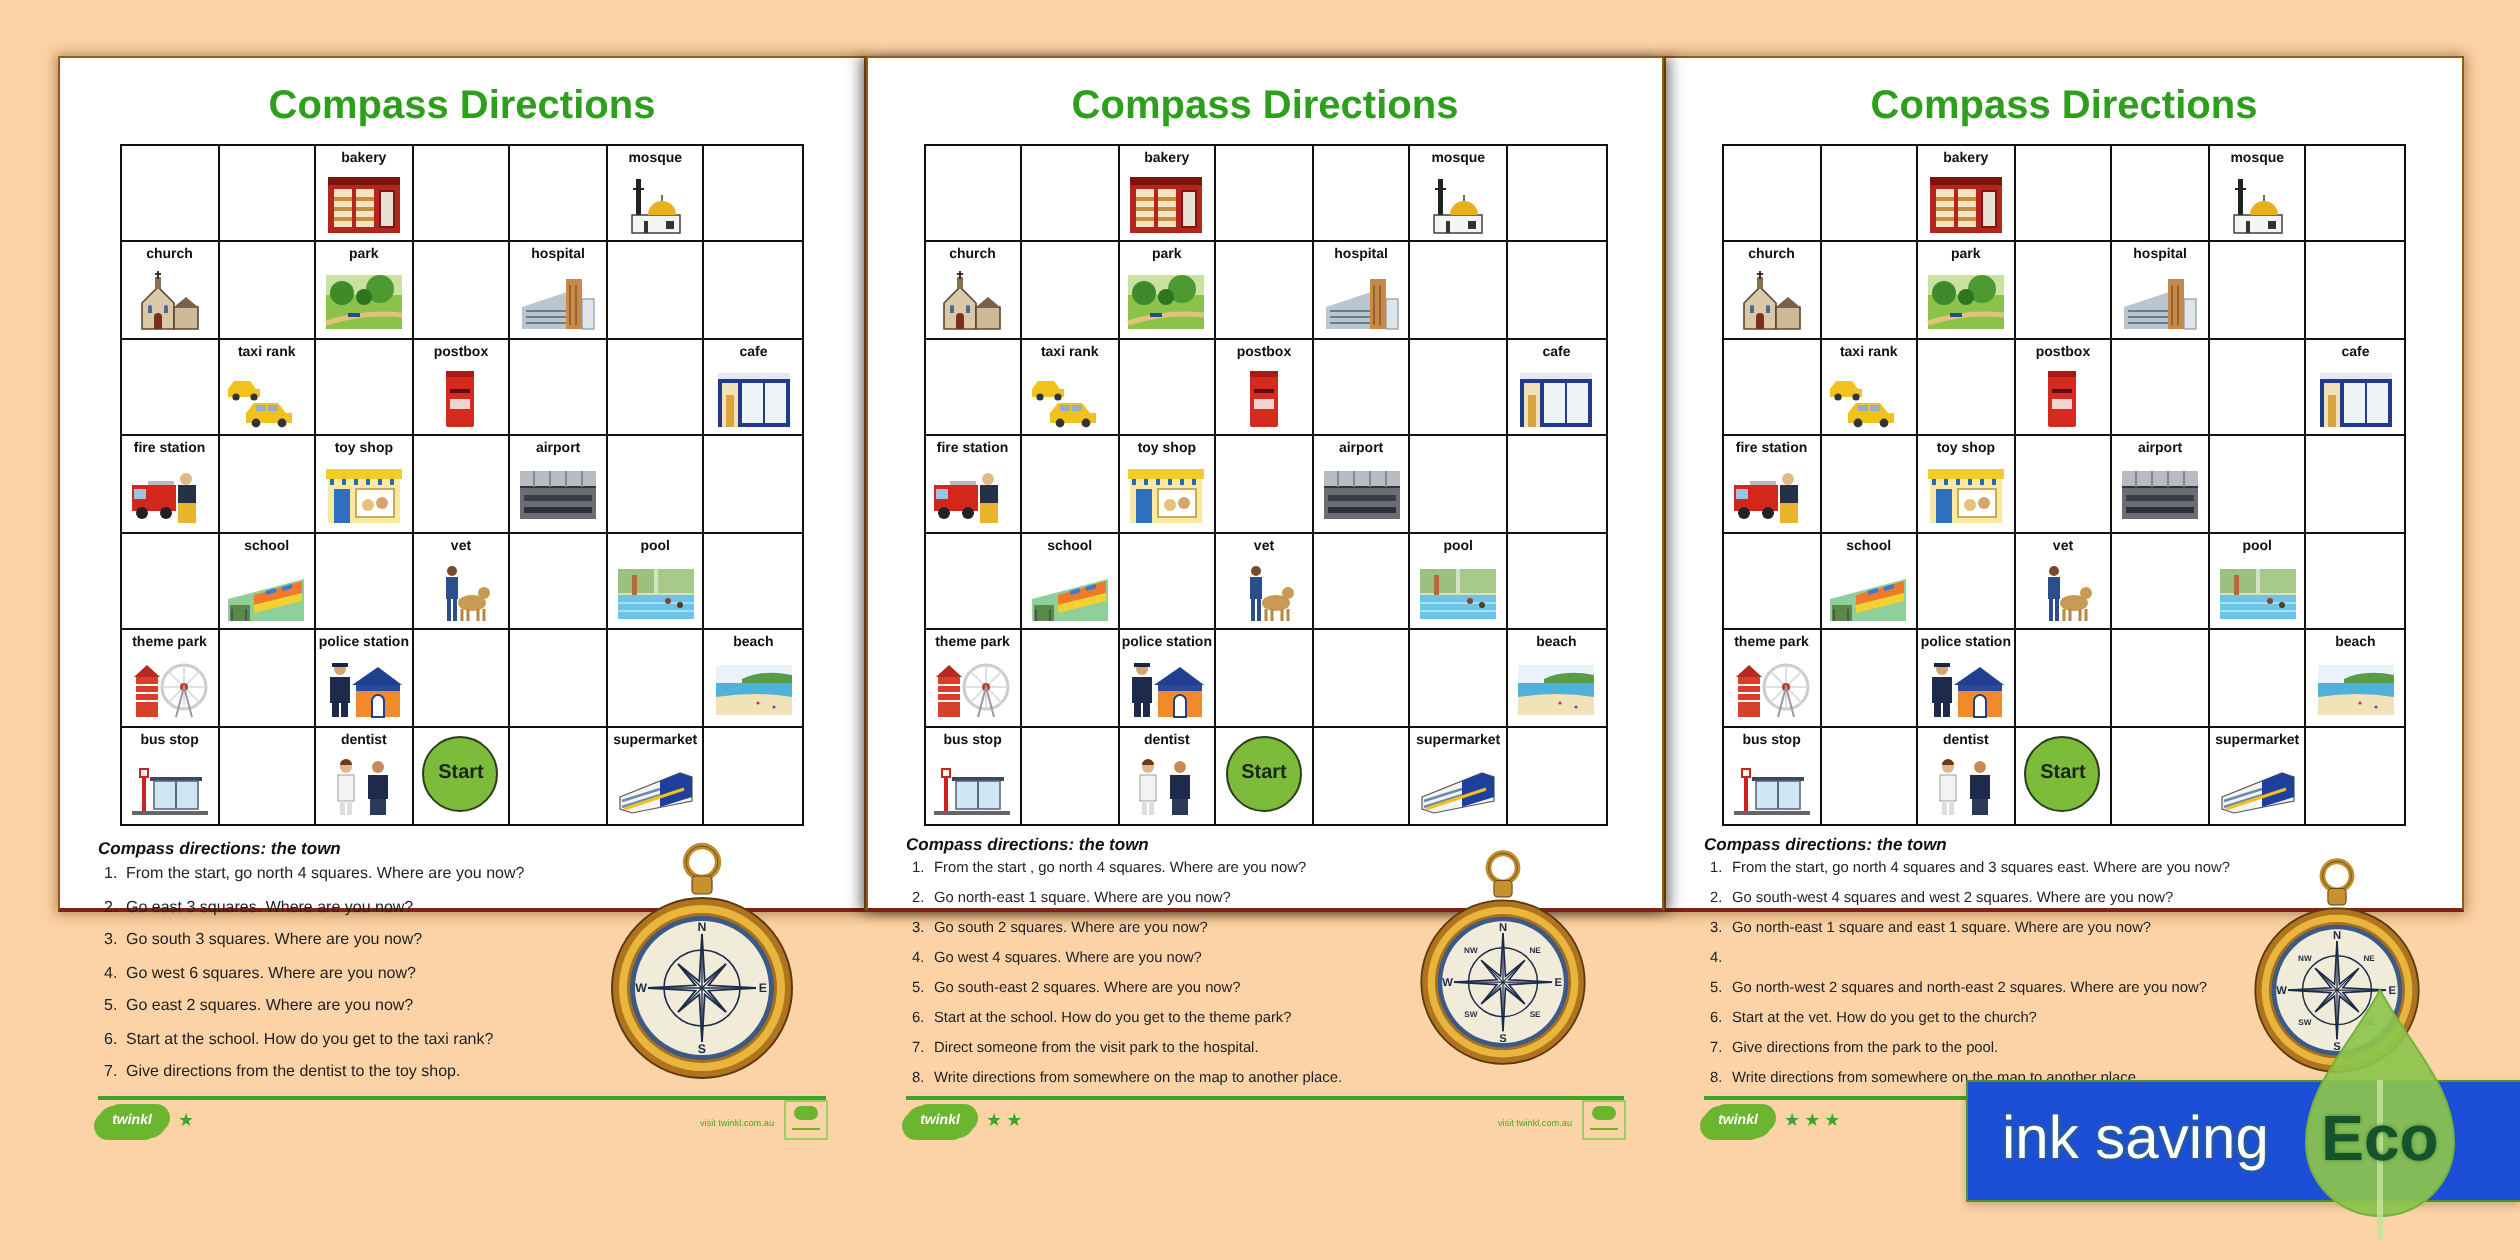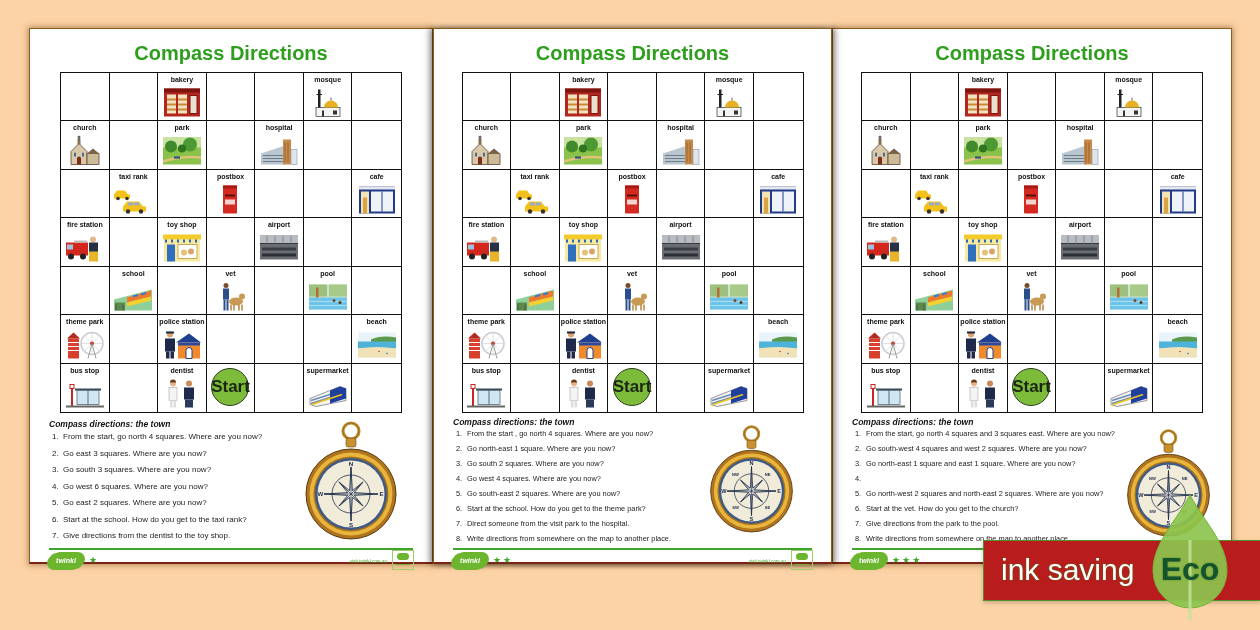--- a/index.html
+++ b/index.html
@@ -1,47 +1,47 @@
 <!DOCTYPE html>
 <html><head>
 <meta charset="utf-8">
 <style>
   html,body{margin:0;padding:0;}
   body{width:1260px;height:630px;position:relative;overflow:hidden;background:#fcd3a6;font-family:"Liberation Sans",sans-serif;}
-  .sheet{position:absolute;top:28px;height:536px;background:#fff;border:1.5px solid #8e5d1c;border-bottom:2px solid #7b2314;box-sizing:border-box;box-shadow:0 0 6px 1px rgba(120,70,20,.55);}
+  .sheet{position:absolute;top:28px;height:428px;background:#fff;border:1.5px solid #8e5d1c;border-bottom:2px solid #7b2314;box-sizing:border-box;box-shadow:0 0 6px 1px rgba(120,70,20,.55);}
   #sheet-1{left:29px;width:404px;z-index:1;}
   #sheet-2{left:433px;width:399px;z-index:3;box-shadow:-4px 0 6px rgba(0,0,0,.35),4px 0 6px rgba(0,0,0,.35),0 2px 5px rgba(120,70,20,.5);}
   #sheet-3{left:832px;width:400px;z-index:2;}
   .sheet-title{position:absolute;top:12px;left:0;right:0;text-align:center;font-size:20px;font-weight:bold;color:#2e9e1d;line-height:24px;}
   .grid{position:absolute;top:43px;left:50%;margin-left:-171px;width:342px;height:341px;display:grid;grid-template-columns:repeat(7,1fr);grid-template-rows:repeat(7,1fr);border:1.3px solid #111;box-sizing:border-box;}
   .cell{border-right:1px solid #111;border-bottom:1px solid #111;position:relative;display:flex;flex-direction:column;align-items:center;overflow:hidden;}
   .cell:nth-child(7n){border-right:none;}
   .cell:nth-child(n+43){border-bottom:none;}
   .cell-label{font-size:7px;font-weight:bold;margin-top:2px;white-space:nowrap;line-height:9px;color:#111;}
   .cell-icon{width:40px;height:31px;margin-top:3px;display:block;}
-  .start-circle{width:38px;height:38px;border-radius:50%;background:#7dbc3b;border:1.5px solid #2b3e1c;display:flex;align-items:center;justify-content:center;font-weight:bold;font-size:17px;color:#1b2612;margin-top:4px;box-sizing:border-box;}
+  .start-circle{width:38px;height:38px;border-radius:50%;background:#7dbc3b;border:1.5px solid #2b3e1c;display:flex;align-items:center;justify-content:center;font-weight:bold;font-size:10px;color:#1b2612;margin-top:4px;box-sizing:border-box;}
   .q-heading{position:absolute;left:19px;top:390px;font-size:8.5px;font-weight:bold;color:#111;white-space:nowrap;font-style:italic;}
   #sheet-2 .q-heading,#sheet-3 .q-heading{top:388px;}
   .q-list{position:absolute;left:22px;top:403px;list-style:none;margin:0;padding:0;font-size:8px;color:#222;}
   #sheet-2 .q-list,#sheet-3 .q-list{top:400px;font-size:7.4px;}
   .q-list li{height:16.5px;display:flex;white-space:nowrap;}
   #sheet-2 .q-list li,#sheet-3 .q-list li{height:15px;}
   .q-num{width:11px;display:inline-block;}
   .footer-rule{position:absolute;left:19px;right:19px;top:519px;height:1.6px;background:#3da52b;}
   .twinkl-logo{position:absolute;left:19px;top:524px;width:34px;height:16px;border-radius:8px;background:#6cb52e;color:#fff;font-style:italic;font-weight:bold;font-size:7px;text-align:center;line-height:16px;box-shadow:3px -2px 0 -1px #6cb52e,-3px 2px 0 -1px #6cb52e;}
   .stars{position:absolute;left:59px;top:526px;color:#3ea52a;font-size:9px;letter-spacing:2px;}
   .url-text{position:absolute;right:45px;top:530px;font-size:4.6px;color:#4aa52e;white-space:nowrap;}
   .badge{position:absolute;right:18px;top:521px;width:22px;height:20px;border:1px solid #9ccf6a;box-sizing:border-box;}
   .badge::before{content:"";position:absolute;left:4px;top:2px;width:12px;height:7px;border-radius:4px;background:#6cb52e;}
   .badge::after{content:"";position:absolute;left:3px;top:13px;width:14px;height:1px;background:#6cb52e;}
   .compass{position:absolute;}
   #sheet-1 .compass{left:271px;top:390px;width:100px;height:130px;}
   #sheet-2 .compass{left:272px;top:394px;width:91px;height:118px;}
   #sheet-3 .compass{left:290px;top:398px;width:91px;height:118px;}
-  #eco-banner{position:absolute;left:983px;top:540px;width:277px;height:61px;background:#b91c1c;border-top:1px solid #4f9129;border-bottom:1.5px solid #4f9129;border-left:1px solid #4f9129;box-sizing:border-box;z-index:5;box-shadow:0 2px 4px rgba(0,0,0,.2);text-align:center;}
+  #eco-banner{position:absolute;left:983px;top:540px;width:277px;height:61px;background:#1d4ed8;border-top:1px solid #4f9129;border-bottom:1.5px solid #4f9129;border-left:1px solid #4f9129;box-sizing:border-box;z-index:5;box-shadow:0 2px 4px rgba(0,0,0,.2);text-align:center;}
   .eco-text{position:absolute;left:17px;top:0;line-height:58px;font-size:30px;color:#fff;text-shadow:0 0 2px #3d7a1e;white-space:nowrap;}
   #eco-leaf{position:absolute;left:1150px;top:493px;width:80px;height:130px;z-index:6;}
   .eco-label{position:absolute;left:1150px;width:80px;text-align:center;top:551px;font-size:32px;font-weight:bold;color:#14532d;z-index:7;text-shadow:0 0 2px #4a8a22;}
 </style>
 </head>
 <body>
 
 <svg width="0" height="0" style="position:absolute">
   <defs>
     <symbol id="ico-bakery" viewBox="0 0 40 30">

